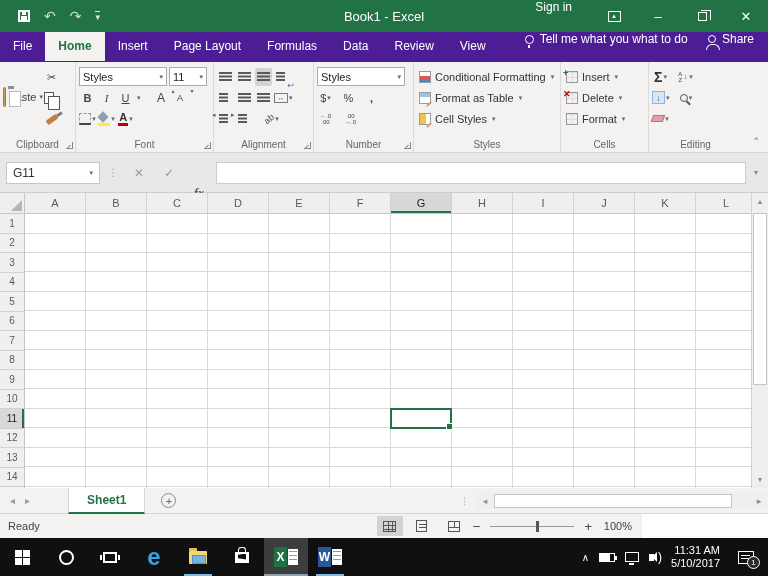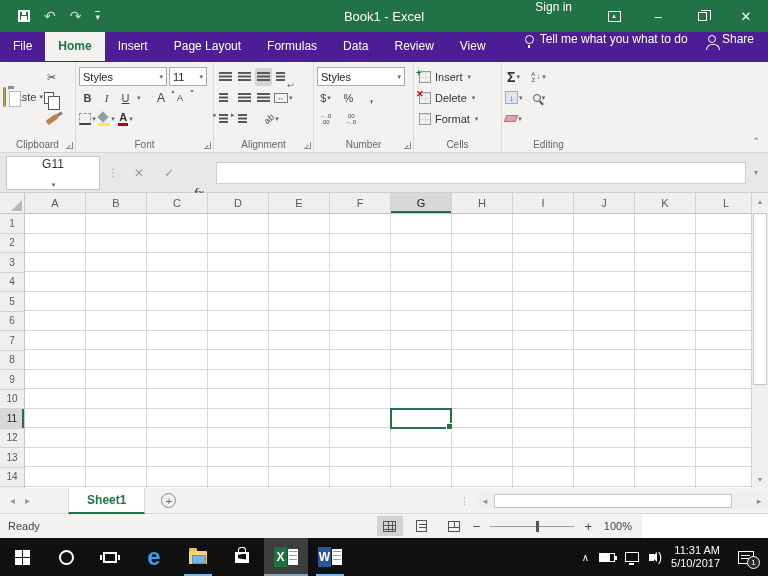--- a/index.html
+++ b/index.html
@@ -91,21 +91,21 @@
   .sum { font-size:14px; color:#333; font-weight:bold; }
   .fill-dn { width:13px; height:13px; background:#dce6f1; border:1px solid #8eb4e3; color:#2c5e94; font-size:9px; display:flex; align-items:center; justify-content:center; }
   .eraser { width:12px; height:7px; background:#e8a0a8; border:1px solid #b0767e; transform:skewX(-20deg); }
   .mag { width:8px; height:8px; border:1.5px solid #555; border-radius:50%; position:relative; }
   .mag::after { content:""; position:absolute; right:-4px; bottom:-3px; width:5px; height:1.5px; background:#555; transform:rotate(45deg); }
   .sortaz { display:flex; align-items:center; gap:1px; }
   .collapse { position:absolute; right:8px; bottom:6px; color:#666; font-size:9px; }
 
   
   #fbar { left:0; top:153px; width:768px; height:40px; background:#e9e8e7; border-bottom:1px solid #d0cecc; display:flex; align-items:center; padding:0 6px; gap:4px; }
-  #namebox { width:94px; height:34px; background:#fff; border:1px solid #c6c6c6; display:flex; align-items:center; font-size:12px; color:#333; padding:0 0; justify-content:space-between;flex-direction:column; }
+  #namebox { width:94px; height:22px; background:#fff; border:1px solid #c6c6c6; display:flex; align-items:center; font-size:12px; color:#333; padding:0 6px; justify-content:space-between; }
   .vdots { color:#a0a0a0; font-size:10px; letter-spacing:0; margin:0 4px; }
   .fbtn { width:26px; height:22px; display:flex; align-items:center; justify-content:center; color:#9a9a9a; font-size:12px; }
   .fx { font-style:italic; font-family:"Liberation Serif",serif; color:#555; font-weight:bold;margin-top:41px; }
   #finput { flex:1; height:22px; background:#fff; border:1px solid #d0cecc; display:flex; align-items:center; padding:0 6px; font-size:12px; color:#333; }
   #fexpand { color:#888; font-size:8px; padding:0 4px; }
 
   
   #gridwrap { left:0; top:193px; width:768px; height:295px; background:#fff; }
   #corner { left:0; top:0; width:25px; height:21px; background:#f0efee; border-right:1px solid #c8c6c4; border-bottom:1px solid #c8c6c4; position:absolute; }
   #corner::after { content:""; position:absolute; right:2px; bottom:2px; border-left:11px solid transparent; border-bottom:11px solid #b8b6b4; }
@@ -369,20 +369,38 @@
           </span>
         <span class="mini">
             <span class="twoline">.00
 →.0</span>
           </span>
       </div>
       <div class="grp-label">Number</div>
       <div class="launcher"></div>
     </div>
 
+    <div class="grp" style="width:147px;">
+      <div class="srow">
+        <span class="cf-ic"></span>
+        <span>Conditional Formatting</span>
+          <span class="dd">▾</span>
+      </div>
+      <div class="srow">
+        <span class="fat-ic"></span>
+        <span>Format as Table</span>
+          <span class="dd">▾</span>
+      </div>
+      <div class="srow">
+        <span class="cs-ic"></span>
+        <span>Cell Styles</span>
+          <span class="dd">▾</span>
+      </div>
+      <div class="grp-label">Styles</div>
+    </div>
 
     <div class="grp" style="width:88px;">
       <div class="srow">
         <span class="cell-ic">
             <span class="mark" style="color:#1e7145;">+</span>
           </span>
         <span>Insert</span>
           <span class="dd">▾</span>
       </div>
       <div class="srow">

